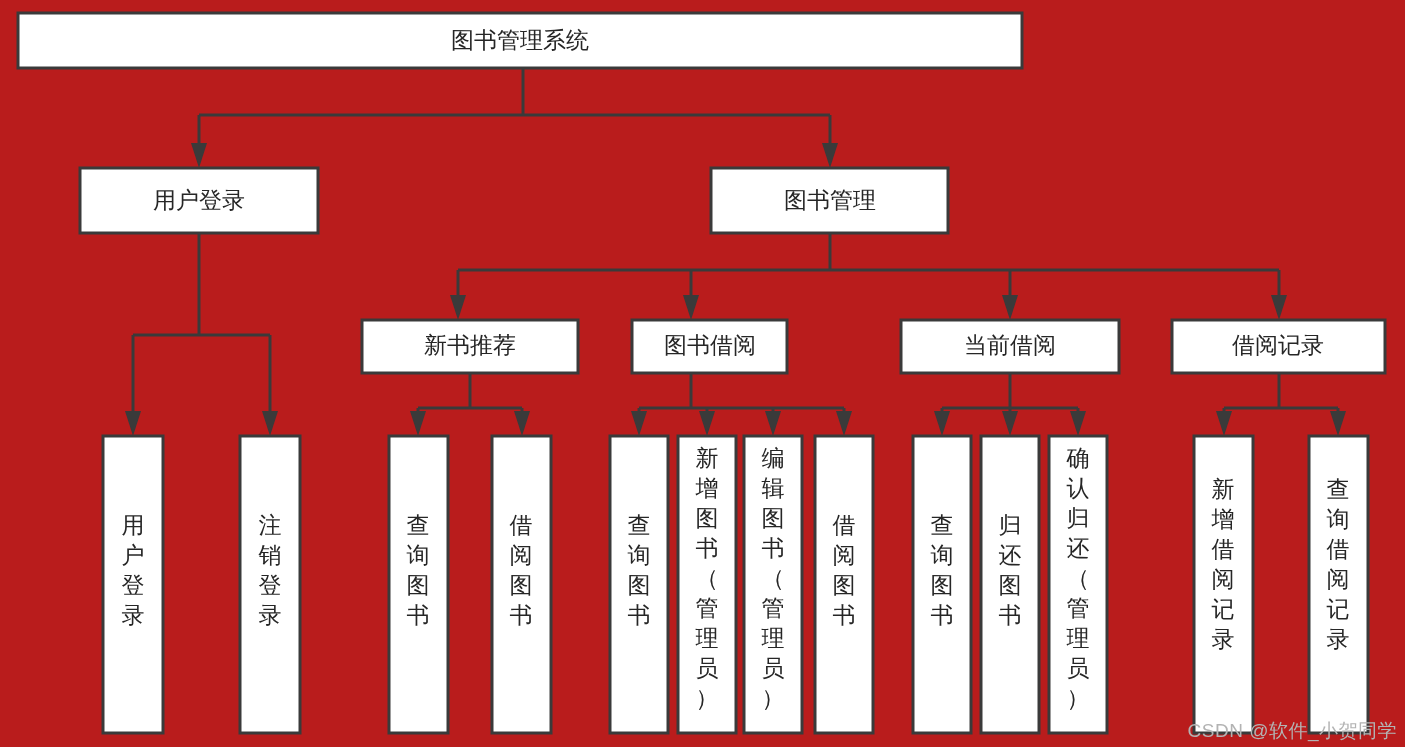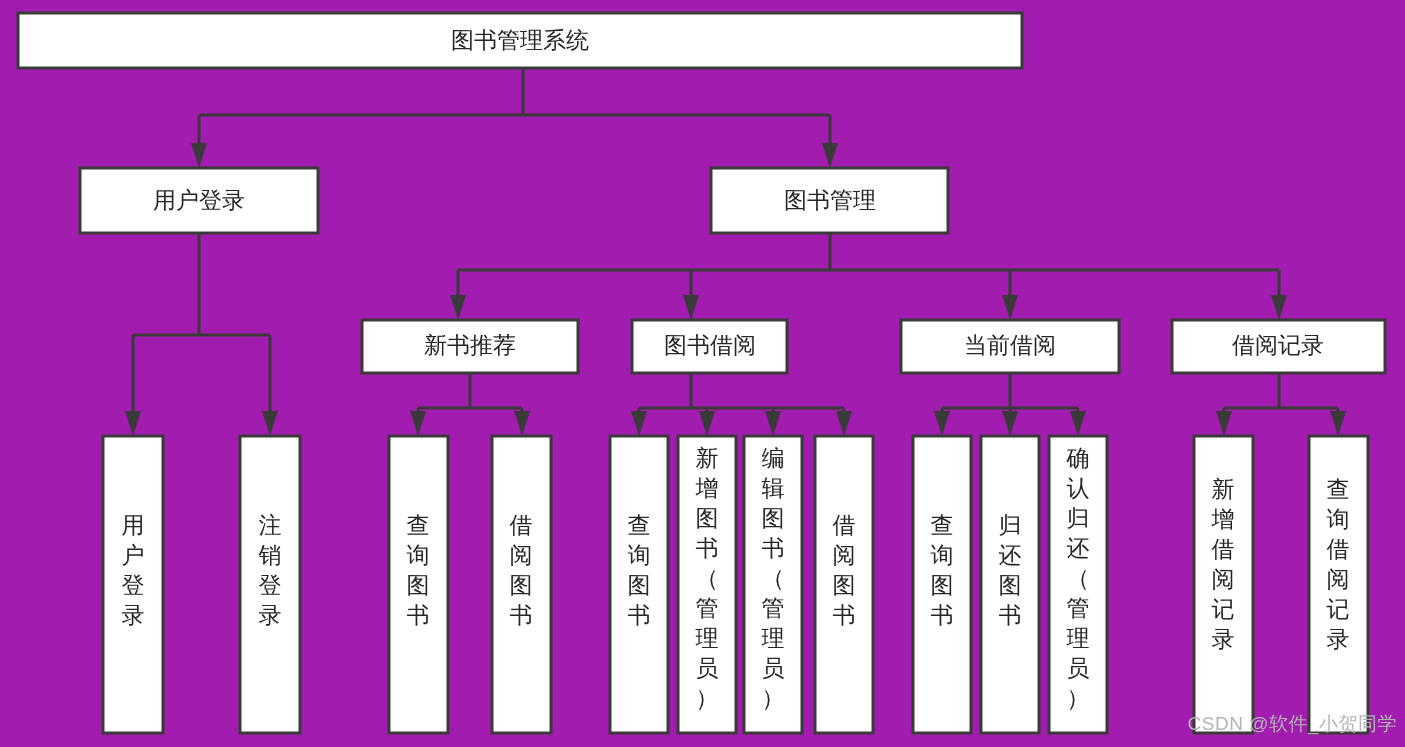--- a/index.html
+++ b/index.html
@@ -10,21 +10,21 @@
   body {
     width: 1405px;
     height: 747px;
     overflow: hidden;
     font-family: "Liberation Sans", "DejaVu Sans", sans-serif;
   }
   #diagram-root {
     position: relative;
     width: 1405px;
     height: 747px;
-    background: #a21caf;
+    background: #b91c1c;
   }
   svg#tree-svg {
     position: absolute;
     left: 0;
     top: 0;
     width: 1405px;
     height: 747px;
     display: block;
   }
   .node-box {
@@ -51,21 +51,21 @@
   }
   .node-label-vertical {
     fill: #262626;
     font-family: "Liberation Sans", "DejaVu Sans", sans-serif;
     font-size: 23px;
     text-anchor: middle;
   }
   .watermark {
     position: absolute;
     right: 8px;
-    bottom: 10px;
+    bottom: 3px;
     font-family: "Liberation Sans", "DejaVu Sans", sans-serif;
     font-size: 19px;
     color: #b3b3b3;
     white-space: nowrap;
     letter-spacing: 0.5px;
   }
 </style>
 </head>
 <body>
 

